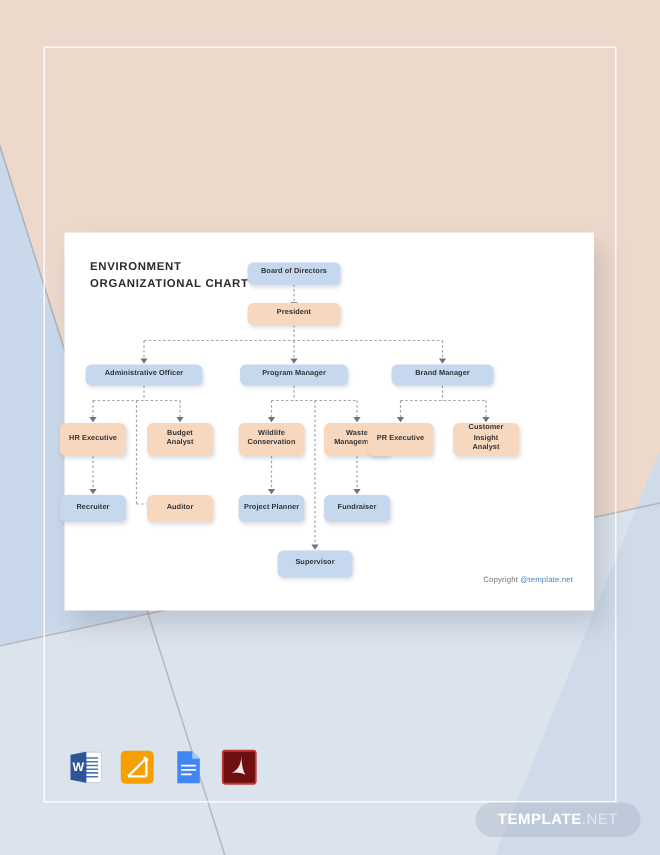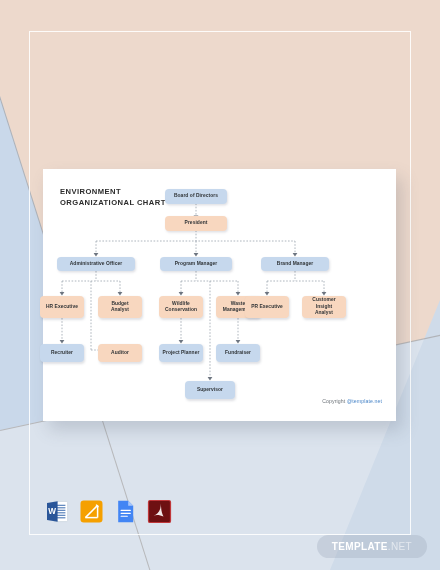--- a/index.html
+++ b/index.html
@@ -25,21 +25,20 @@
     transform-origin:0 0;}
 
   .frame{position:absolute;left:29px;top:31px;right:29px;bottom:35px;
     border:1.6px solid rgba(255,255,255,.88);pointer-events:none;}
 
   
   #card{
     position:absolute;left:43px;top:155px;width:353px;height:252px;
     background:#ffffff;
     box-shadow:6px 9px 16px rgba(80,90,110,.22);
-    margin-top:14px;
   }
   .card-title{
     position:absolute;left:17px;top:18px;
     font-size:7.6px;font-weight:700;letter-spacing:.45px;line-height:10.5px;
     color:#2b2b2b;white-space:pre-line;
   }
   .copyright{
     position:absolute;right:14px;bottom:17px;font-size:5.2px;color:#6c7278;
     letter-spacing:.1px;
   }

